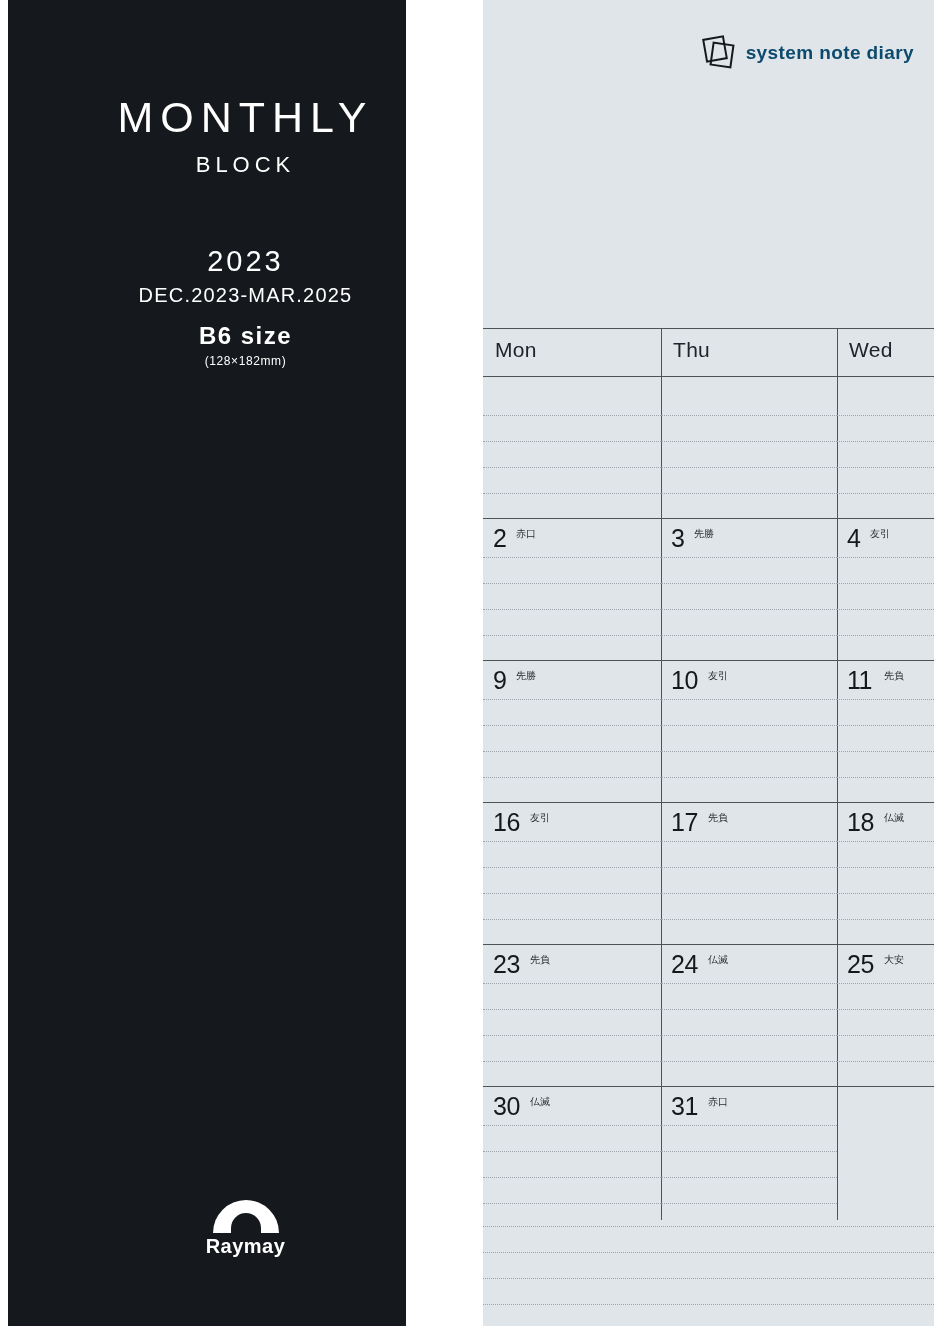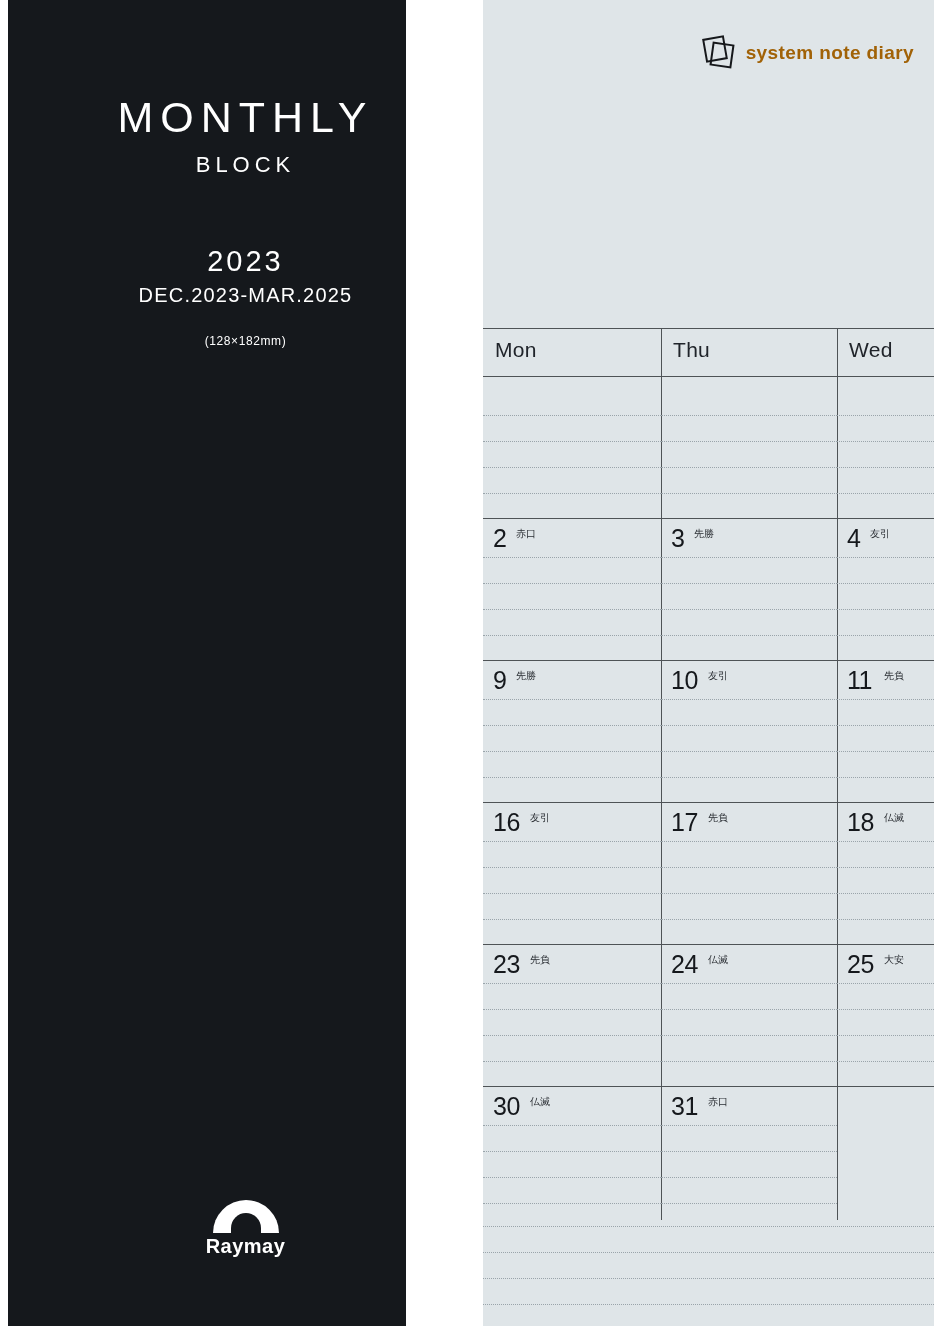--- a/index.html
+++ b/index.html
@@ -80,21 +80,21 @@
   }
   .size-main {
     font-size: 24px;
     letter-spacing: 1.5px;
     font-weight: 600;
     color: #ffffff;
   }
   .size-sub {
     font-size: 12px;
     letter-spacing: 0.6px;
-    margin-top: 12px;
+    margin-top: 4px;
     color: #ffffff;
   }
 
   
   .brand {
     position: absolute;
     left: 0;
     bottom: 68px;
     width: 475px;
     text-align: center;
@@ -146,21 +146,21 @@
   }
   .snd-mark {
     width: 40px;
     height: 40px;
     position: relative;
   }
   .snd-text {
     font-size: 19px;
     font-weight: 700;
     letter-spacing: 0.4px;
-    color: #a16207;
+    color: #0c4a6e;
   }
 
   
   .cal {
     position: absolute;
     left: 0;
     top: 328px;
     width: 451px;
   }
   .cal-cols {
@@ -243,20 +243,21 @@
       <div class="title-main">MONTHLY</div>
       <div class="title-sub">BLOCK</div>
     </div>
 
     <div class="year-block">
       <div class="year">2023</div>
       <div class="range">DEC.2023-MAR.2025</div>
     </div>
 
     <div class="size-block">
+      <div class="size-main">B6 size</div>
       <div class="size-sub">(128×182mm)</div>
     </div>
 
     <div class="brand">
       <div class="brand-mark"></div>
       <div class="brand-name">Raymay</div>
     </div>
   </div>
 
   <div class="right-page">

